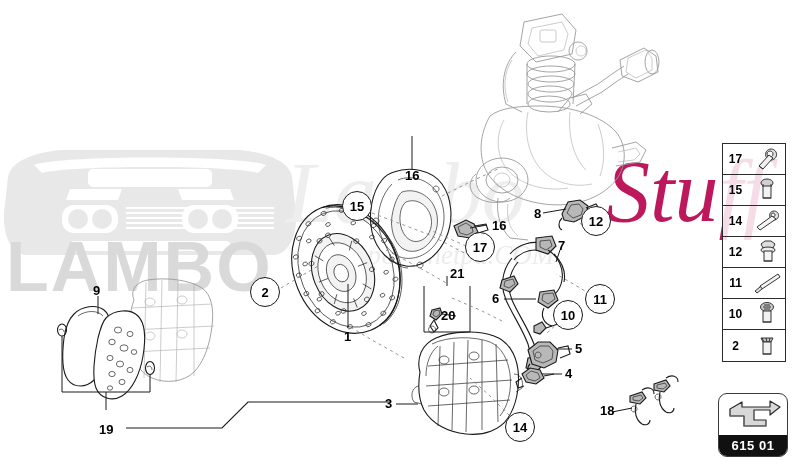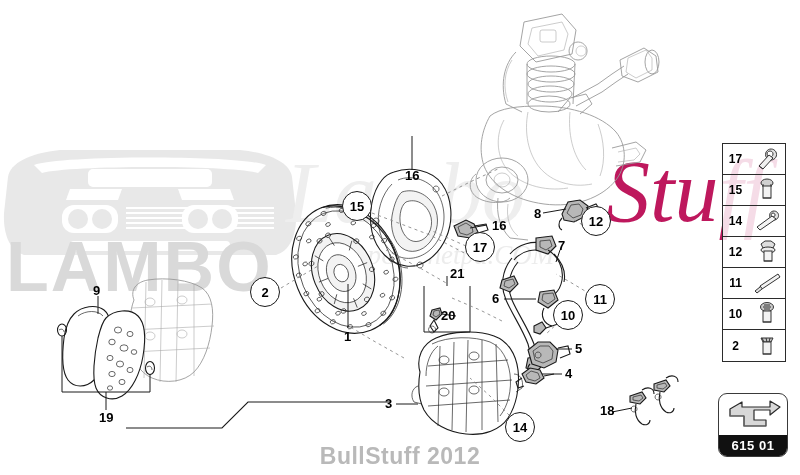--- a/index.html
+++ b/index.html
@@ -563,21 +563,21 @@
   <div class="abs leader-num" style="left:534px; top:206px;"><span>8</span></div>
   <div class="abs leader-num" style="left:558px; top:238px;"><span>7</span></div>
   <div class="abs leader-num" style="left:344px; top:329px;"><span>1</span></div>
   <div class="abs leader-num" style="left:428px; top:266px;margin-left:22px;"><span>21</span></div>
   <div class="abs leader-num" style="left:441px; top:308px;"><span>20</span></div>
   <div class="abs leader-num" style="left:492px; top:291px;"><span>6</span></div>
   <div class="abs leader-num" style="left:93px; top:283px;"><span>9</span></div>
   <div class="abs leader-num" style="left:575px; top:341px;"><span>5</span></div>
   <div class="abs leader-num" style="left:565px; top:366px;"><span>4</span></div>
   <div class="abs leader-num" style="left:385px; top:396px;"><span>3</span></div>
-  <div class="abs leader-num" style="left:99px; top:410px;"><span>19</span></div>
+  <div class="abs leader-num" style="left:99px; top:422px;"><span>19</span></div>
   <div class="abs leader-num" style="left:600px; top:403px;"><span>18</span></div>
 
   <div class="abs" id="legend">
 
     <div class="legend-row">
       <div class="legend-num">17</div>
       <div class="legend-icon">
         <svg width="30" height="26" viewBox="0 0 30 26">
           <g fill="none" stroke="#333" stroke-width="1">
             <path d="M19,3 a5.5,5.5 0 1,0 0.1,0" fill="#e2e2e2"></path>
@@ -679,15 +679,14 @@
       <svg width="58" height="34" viewBox="0 0 58 34">
         <g stroke="#2b2b2b" stroke-width="1.2" stroke-linejoin="round">
           <path d="M6,11 L18,4 L18,9 L46,9 L46,3 L56,9 L46,17 L46,12 L30,12 L30,22 L42,22 L42,28 L20,28 L20,18 L6,18 Z" fill="#d8d8d8"></path>
           <path d="M6,11 L6,18 L20,18 L20,28 L42,28" fill="none" stroke="#6a6a6a"></path>
         </g>
       </svg>
     </div>
     <div id="badge-label">615 01</div>
   </div>
 
-  <div class="abs" id="wm-footer">BullStuff 2012</div>
 
 </div>
 
 </body></html>

